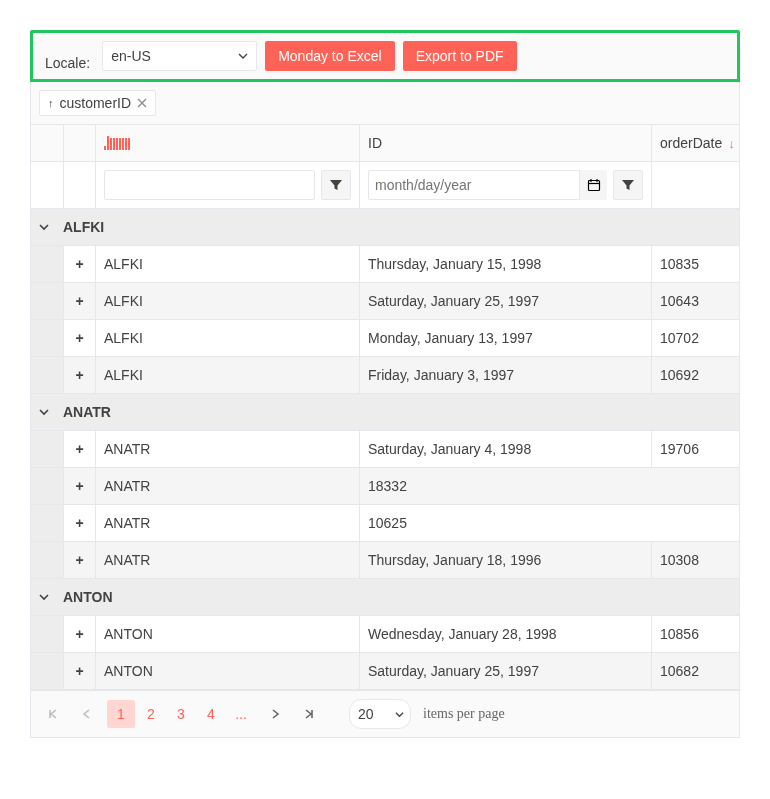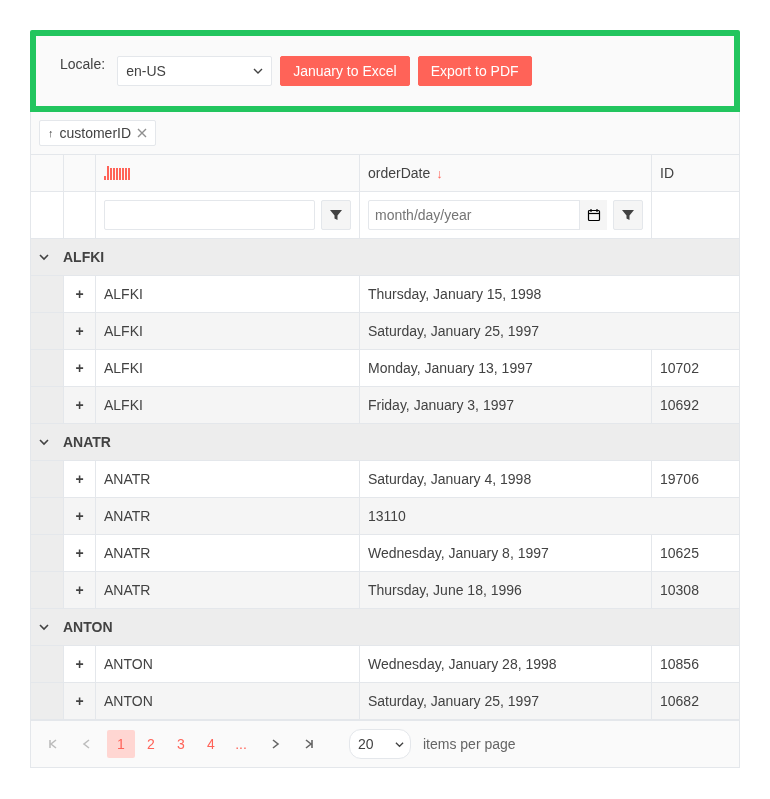--- a/index.html
+++ b/index.html
@@ -1,18 +1,18 @@
 <!DOCTYPE html>
 <html><head>
 <meta charset="utf-8">
 <style>
 * { box-sizing: border-box; margin: 0; padding: 0; }
 body { font-family: -apple-system, BlinkMacSystemFont, "Segoe UI", Arial, sans-serif; font-size: 14px; color: #424242; background: #fff; padding: 30px; }
 .container { width: 710px; }
-.toolbar { background: #fafafa; border: 6px solid #22c55e; padding: 20px; display: flex; align-items: flex-start; gap: 8px; border-radius: 2px 2px 0 0; }
+.toolbar { background: #fafafa; border: 3px solid #22c55e; padding: 8px; display: flex; align-items: flex-end; gap: 8px; border-radius: 2px 2px 0 0; }
 .label { padding-left: 4px; padding-right: 4px; }
 .select-wrap { position: relative; display: inline-flex; align-items: center; background: #fff; border: 1px solid #e4e7eb; border-radius: 2px; height: 30px; padding: 0 24px 0 8px; min-width: 155px; cursor: pointer; }
 .select-caret { position: absolute; right: 8px; color: #424242; pointer-events: none; }
 .btn-primary { background: #ff6358; color: #fff; border: 1px solid #ff6358; height: 30px; padding: 0 12px; border-radius: 2px; cursor: pointer; font-size: 14px; }
 .group-panel { background: #fafafa; border: 1px solid #e4e7eb; border-top: none; padding: 8px; display: flex; gap: 6px; }
 .chip { display: inline-flex; align-items: center; gap: 6px; background: #fff; border: 1px solid #e4e7eb; border-radius: 2px; padding: 4px 8px; }
 .chip .sort-ind { font-size: 11px; }
 .chip .x { color: #8f8f8f; cursor: pointer; }
 .grid { border: 1px solid #e4e7eb; border-top: none; background: #fff; }
 .grid-header { display: grid; grid-template-columns: 32px 32px 264px 292px 90px; background: #fafafa; border-bottom: 1px solid #e4e7eb; }
@@ -36,39 +36,39 @@
 .cell { border-left: 1px solid #e4e7eb; padding: 10px 8px; display: flex; align-items: center; }
 .cell:first-child { border-left: none; }
 .expand-btn { width: 100%; display: flex; align-items: center; justify-content: center; cursor: pointer; color: #424242; font-weight: bold; font-size: 14px; }
 .pager { display: flex; align-items: center; gap: 6px; padding: 8px; border: 1px solid #e4e7eb; border-top: none; background: #fafafa; }
 .pager-btn { width: 28px; height: 28px; display: inline-flex; align-items: center; justify-content: center; color: #656565; cursor: pointer; border-radius: 2px; }
 .pager-btn.disabled { color: #bdbdbd; cursor: default; }
 .page-num { width: 28px; height: 28px; display: inline-flex; align-items: center; justify-content: center; color: #ff6358; cursor: pointer; border-radius: 2px; }
 .page-num.active { background: #ffd6d2; }
 .pagesize-select { width: 62px; height: 30px; border: 1px solid #e4e7eb; background: #fff; border-radius: 12px; padding: 0 22px 0 8px; position: relative; display: inline-flex; align-items: center; cursor: pointer; margin-left: 20px; }
 .pagesize-select .select-caret { right: 6px; }
-.pager-info { color: #656565; margin-left: 6px; }
+.pager-info { color: #656565; margin-left: 6px; font-family: Liberation Serif, serif; }
 svg { display: block; }
 </style>
 </head>
 <body>
 
 <div class="container">
 
   <div class="toolbar">
     <span class="label">Locale:</span>
     <div class="select-wrap">
       <span>en-US</span>
       <span class="select-caret">
         <svg width="10" height="10" viewBox="0 0 10 10">
             <path d="M1 3 L5 7 L9 3" fill="none" stroke="currentColor" stroke-width="1.4"></path>
           </svg>
       </span>
     </div>
-    <button class="btn-primary">January to Excel</button>
+    <button class="btn-primary">Monday to Excel</button>
     <button class="btn-primary">Export to PDF</button>
   </div>
 
   <div class="group-panel">
     <div class="chip">
       <span class="sort-ind">↑</span>
       <span>customerID</span>
       <span class="x">
         <svg width="10" height="10" viewBox="0 0 10 10">
             <path d="M1 1 L9 9 M9 1 L1 9" stroke="currentColor" stroke-width="1.4"></path>
@@ -88,25 +88,25 @@
             <span style="height:12px"></span>
             <span style="height:12px"></span>
             <span style="height:12px"></span>
             <span style="height:12px"></span>
             <span style="height:12px"></span>
             <span style="height:12px"></span>
             <span style="height:12px"></span>
         </div>
       </div>
       <div class="hcell">
+        <span>ID</span>
+      </div>
+      <div class="hcell">
         <span>orderDate</span>
         <span class="sort-arrow">↓</span>
-      </div>
-      <div class="hcell">
-        <span>ID</span>
       </div>
     </div>
 
     <div class="filter-row">
       <div class="fcell"></div>
       <div class="fcell"></div>
       <div class="fcell">
         <input class="finput" type="text" value="" style="">
         <button class="iconbtn">
           <svg width="14" height="14" viewBox="0 0 14 14">
@@ -144,28 +144,30 @@
           </span>
           <span>ALFKI</span>
         </div>
         <div class="row">
           <div class="cell" style="background:#ededed"></div>
           <div class="cell">
             <span class="expand-btn">+</span>
           </div>
           <div class="cell">ALFKI</div>
           <div class="cell">Thursday, January 15, 1998</div>
+          <div class="cell">10835</div>
         </div>
         <div class="row alt">
           <div class="cell" style="background:#ededed"></div>
           <div class="cell">
             <span class="expand-btn">+</span>
           </div>
           <div class="cell">ALFKI</div>
           <div class="cell">Saturday, January 25, 1997</div>
+          <div class="cell">10643</div>
         </div>
         <div class="row">
           <div class="cell" style="background:#ededed"></div>
           <div class="cell">
             <span class="expand-btn">+</span>
           </div>
           <div class="cell">ALFKI</div>
           <div class="cell">Monday, January 13, 1997</div>
           <div class="cell">10702</div>
         </div>
@@ -194,38 +196,37 @@
           <div class="cell">ANATR</div>
           <div class="cell">Saturday, January 4, 1998</div>
           <div class="cell">19706</div>
         </div>
         <div class="row alt">
           <div class="cell" style="background:#ededed"></div>
           <div class="cell">
             <span class="expand-btn">+</span>
           </div>
           <div class="cell">ANATR</div>
-          <div class="cell">13110</div>
-        </div>
-        <div class="row">
-          <div class="cell" style="background:#ededed"></div>
-          <div class="cell">
-            <span class="expand-btn">+</span>
-          </div>
-          <div class="cell">ANATR</div>
-          <div class="cell">Wednesday, January 8, 1997</div>
+          <div class="cell">18332</div>
+        </div>
+        <div class="row">
+          <div class="cell" style="background:#ededed"></div>
+          <div class="cell">
+            <span class="expand-btn">+</span>
+          </div>
+          <div class="cell">ANATR</div>
           <div class="cell">10625</div>
         </div>
         <div class="row alt">
           <div class="cell" style="background:#ededed"></div>
           <div class="cell">
             <span class="expand-btn">+</span>
           </div>
           <div class="cell">ANATR</div>
-          <div class="cell">Thursday, June 18, 1996</div>
+          <div class="cell">Thursday, January 18, 1996</div>
           <div class="cell">10308</div>
         </div>
         <div class="group-header">
           <span class="caret-toggle">
             <svg width="10" height="10" viewBox="0 0 10 10">
               <path d="M1 3 L5 7 L9 3" fill="none" stroke="currentColor" stroke-width="1.6"></path>
             </svg>
           </span>
           <span>ANTON</span>
         </div>

